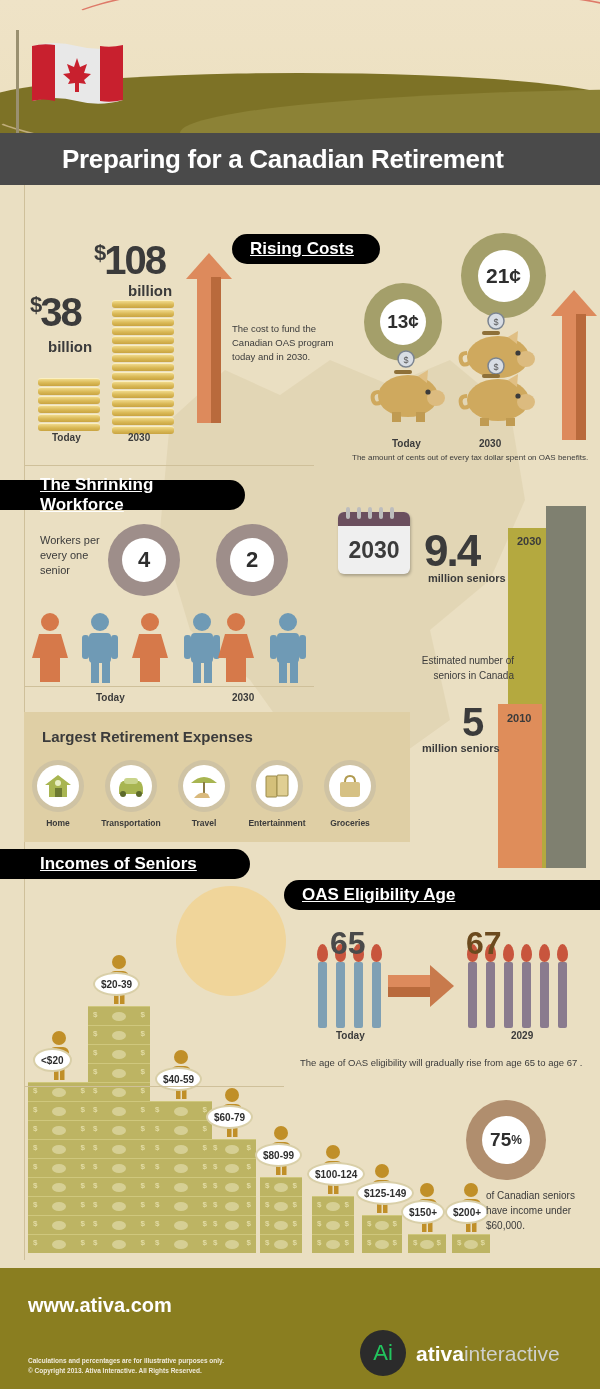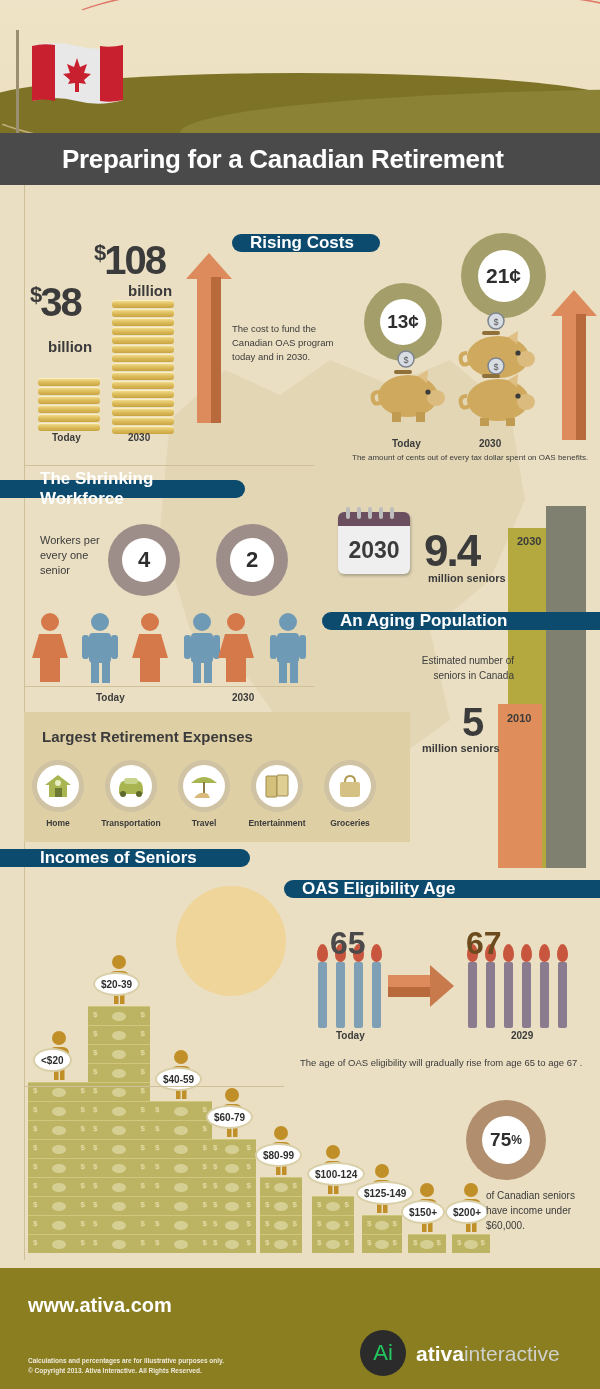--- a/index.html
+++ b/index.html
@@ -31,22 +31,22 @@
   .flag { position:absolute; left:14px; top:22px; width:95px; height:72px; }
 
   
   .titlebar { position:absolute; left:0; top:133px; width:600px; height:52px; background:#4a4a4a; }
   .titlebar h1 { color:#fff; font-size:26px; font-weight:bold; line-height:52px; padding-left:62px; letter-spacing:-.3px; }
 
   
   .vrule { position:absolute; left:24px; top:185px; width:1px; height:1075px; background:#cfc09a; }
 
   
-  .pill { position:absolute; background:#0c4a6e; color:#fff; font-size:17px; font-weight:bold;
-          display:flex; align-items:center; border-radius:18px; padding:0 18px; height:18px; }
+  .pill { position:absolute; background:#000000; color:#fff; font-size:17px; font-weight:bold;
+          display:flex; align-items:center; border-radius:18px; padding:0 18px; height:30px;text-decoration:underline; }
   .pillL { border-radius:0 18px 18px 0; padding-left:40px; }
   .pillR { border-radius:18px 0 0 18px; }
 
   .note { position:absolute; font-size:9.5px; color:#3b3b3b; line-height:1.45; }
   .lbl { position:absolute; font-size:10px; font-weight:bold; color:#3b3b3b; }
   .hr { position:absolute; height:1px; background:#cfc09a; }
 
   
   .coinstack { position:absolute; display:flex; flex-direction:column-reverse; gap:1px; }
   .coin { height:8px; border-radius:3px;
@@ -161,21 +161,21 @@
   <div class="vrule"></div>
 
   <svg class="mapShade" style="left:130px; top:300px; width:420px; height:520px;" viewBox="0 0 420 520">
     <path d="M40 120 L95 70 L150 95 L200 60 L260 85 L320 60 L380 110 L395 200 L360 280 L300 330 L320 420 L250 470 L170 450 L120 380 L60 330 L30 230 Z" fill="#c9b88a"></path>
   </svg>
 
   <div class="pill" style="left:232px; top:234px; width:148px;">
     <span>Rising Costs</span>
   </div>
 
-  <div class="bignum" style="left:30px; top:280px;">
+  <div class="bignum" style="left:30px; top:290px;">
     <span class="dollar">$</span><span>38</span>
   </div>
   <div class="subnum" style="left:48px; top:338px;">billion</div>
 
   <div class="bignum" style="left:94px; top:238px;">
     <span class="dollar">$</span><span>108</span>
   </div>
   <div class="subnum" style="left:128px; top:282px;">billion</div>
 
   <div class="coinstack" id="coins-today" style="left:38px; top:378px; width:62px;">
@@ -343,23 +343,20 @@
   </div>
   <div class="ring" style="left:346px; top:507px;"></div>
   <div class="ring" style="left:357px; top:507px;"></div>
   <div class="ring" style="left:368px; top:507px;"></div>
   <div class="ring" style="left:379px; top:507px;"></div>
   <div class="ring" style="left:390px; top:507px;"></div>
 
   <div class="bignum" style="left:424px; top:526px; font-size:44px;">9.4</div>
   <div class="subnum" style="left:428px; top:572px; font-size:11px;">million seniors</div>
 
-  <div class="pill pillR" style="left:322px; top:612px; width:278px;">
-    <span>An Aging Population</span>
-  </div>
 
   <div class="note" style="left:396px; top:654px; width:118px; font-size:10px; text-align:right;">Estimated number of seniors in Canada</div>
 
   <div class="bignum" style="left:462px; top:700px; font-size:40px;">5</div>
   <div class="subnum" style="left:422px; top:742px; font-size:11px;">million seniors</div>
 
   <div class="expanel"></div>
   <div style="position:absolute; left:42px; top:728px; font-size:15px; font-weight:bold; color:#3b3b3b;">Largest Retirement Expenses</div>
 
   <div class="expicon" style="left:32px; top:760px;">

